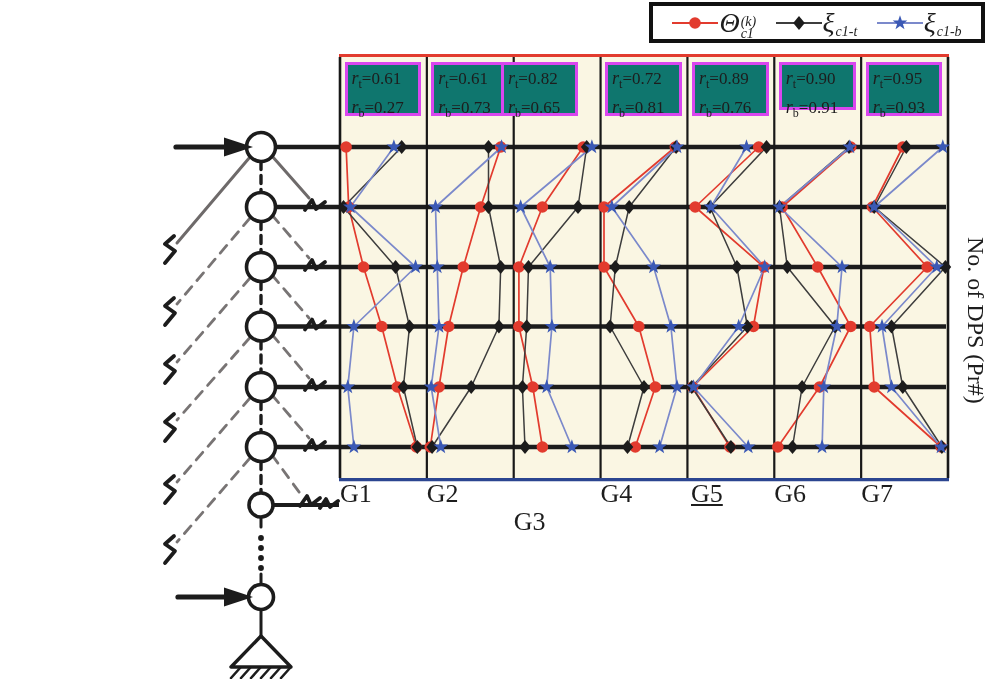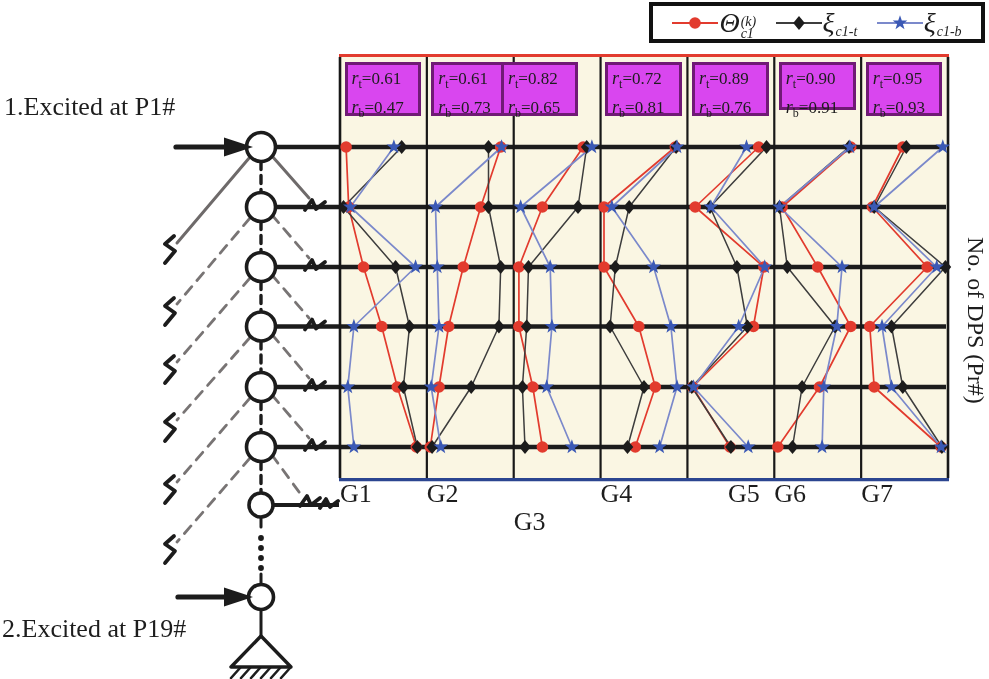--- a/index.html
+++ b/index.html
@@ -7,21 +7,21 @@
        font-family:"Liberation Serif","DejaVu Serif",serif;color:#1d1d1d;overflow:hidden;}
   #canvas{position:absolute;left:0;top:0;}
   .txt{position:absolute;color:#1d1d1d;white-space:nowrap;}
   #label-top{left:4px;top:92px;font-size:26px;}
   #label-bottom{left:2px;top:614px;font-size:26px;}
   #ylabel{left:949px;top:150px;width:40px;height:340px;writing-mode:vertical-rl;
           text-align:center;font-size:24px;}
   #xlabel{position:absolute;left:340px;top:520px;width:608px;text-align:center;
           font-size:26px;line-height:31px;}
   .glabel{position:absolute;top:479px;text-align:left;font-size:26px;}
-  .rbox{position:absolute;background:#d946ef;border:3px solid #701a75;box-sizing:border-box;
+  .rbox{position:absolute;background:#0f766e;border:3px solid #d946ef;box-sizing:border-box;
         font-size:17px;line-height:23px;padding:2px 0 0 4px;}
   .rbox i{font-size:18px;}
   .rbox sub{font-size:12px;}
   #legend{position:absolute;left:649px;top:2px;width:336px;height:41px;box-sizing:border-box;
           border:4px solid #111;background:#fff;display:flex;align-items:center;
           justify-content:space-evenly;}
   .legend-item{display:flex;align-items:center;gap:1px;}
   .sym{font-style:italic;font-size:28px;line-height:1;}
   .scripts{display:inline-flex;flex-direction:column;font-size:14px;line-height:12px;
            font-style:italic;transform:translateY(9px);}
@@ -288,21 +288,21 @@
       <g stroke="#1C1C1C" fill="none">
         <path d="M261 636 L231 667 L291 667 Z" stroke-width="3.4" fill="#ffffff"></path>
         <path stroke-width="2.6" d="M240 668 l-9 10 M250 668 l-9 10 M260 668 l-9 10 M270 668 l-9 10 M280 668 l-9 10 M290 668 l-9 10"></path>
       </g>
     </g>
   </svg>
 
   <div id="overlay">
       <div class="rbox" style="left: 344.5px; top: 62px; width: 76.8571px; height: 54px;">
         <div><i>r</i><sub>t</sub><span>=</span><span>0.61</span></div>
-        <div><i>r</i><sub>b</sub><span>=</span><span>0.47</span></div>
+        <div><i>r</i><sub>b</sub><span>=</span><span>0.27</span></div>
       </div>
       <div class="glabel" style="left: 340px; width: 86.8571px;">G1</div>
       <div class="rbox" style="left: 431.357px; top: 62px; width: 76.8571px; height: 54px;">
         <div><i>r</i><sub>t</sub><span>=</span><span>0.61</span></div>
         <div><i>r</i><sub>b</sub><span>=</span><span>0.73</span></div>
       </div>
       <div class="glabel" style="left: 426.857px; width: 86.8571px;">G2</div>
       <div class="rbox" style="left: 501px; top: 62px; width: 76.8571px; height: 54px;">
         <div><i>r</i><sub>t</sub><span>=</span><span>0.82</span></div>
         <div><i>r</i><sub>b</sub><span>=</span><span>0.65</span></div>
@@ -310,35 +310,33 @@
       <div class="glabel" style="left: 513.714px; width: 86.8571px; margin-top: 28px;">G3</div>
       <div class="rbox" style="left: 605.071px; top: 62px; width: 76.8571px; height: 54px;">
         <div><i>r</i><sub>t</sub><span>=</span><span>0.72</span></div>
         <div><i>r</i><sub>b</sub><span>=</span><span>0.81</span></div>
       </div>
       <div class="glabel" style="left: 600.571px; width: 86.8571px;">G4</div>
       <div class="rbox" style="left: 691.929px; top: 62px; width: 76.8571px; height: 54px;">
         <div><i>r</i><sub>t</sub><span>=</span><span>0.89</span></div>
         <div><i>r</i><sub>b</sub><span>=</span><span>0.76</span></div>
       </div>
-      <div class="glabel" style="left: 728px; width: 86.8571px;">G5</div>
+      <div class="glabel" style="left: 691px; width: 86.8571px; text-decoration: underline;">G5</div>
       <div class="rbox" style="left: 778.786px; top: 62px; width: 76.8571px; height: 48px;">
         <div><i>r</i><sub>t</sub><span>=</span><span>0.90</span></div>
         <div><i>r</i><sub>b</sub><span>=</span><span>0.91</span></div>
       </div>
       <div class="glabel" style="left: 774.286px; width: 86.8571px;">G6</div>
       <div class="rbox" style="left: 865.643px; top: 62px; width: 76.8571px; height: 54px;">
         <div><i>r</i><sub>t</sub><span>=</span><span>0.95</span></div>
         <div><i>r</i><sub>b</sub><span>=</span><span>0.93</span></div>
       </div>
       <div class="glabel" style="left: 861.143px; width: 86.8571px;">G7</div>
     </div>
 
-  <div id="label-top" class="txt">1.Excited at P1#</div>
-  <div id="label-bottom" class="txt">2.Excited at P19#</div>
   <div id="ylabel" class="txt">No. of DPS (Pr#)</div>
 
 
   <div id="legend">
     <div class="legend-item">
       <svg class="sample" width="46" height="18">
           <line x1="0" y1="9" x2="46" y2="9" stroke="#E23B2E" stroke-width="1.8"></line>
           <circle cx="23" cy="9" r="5.8" fill="#E23B2E"></circle>
         </svg>
       <span class="sym">Θ</span>

